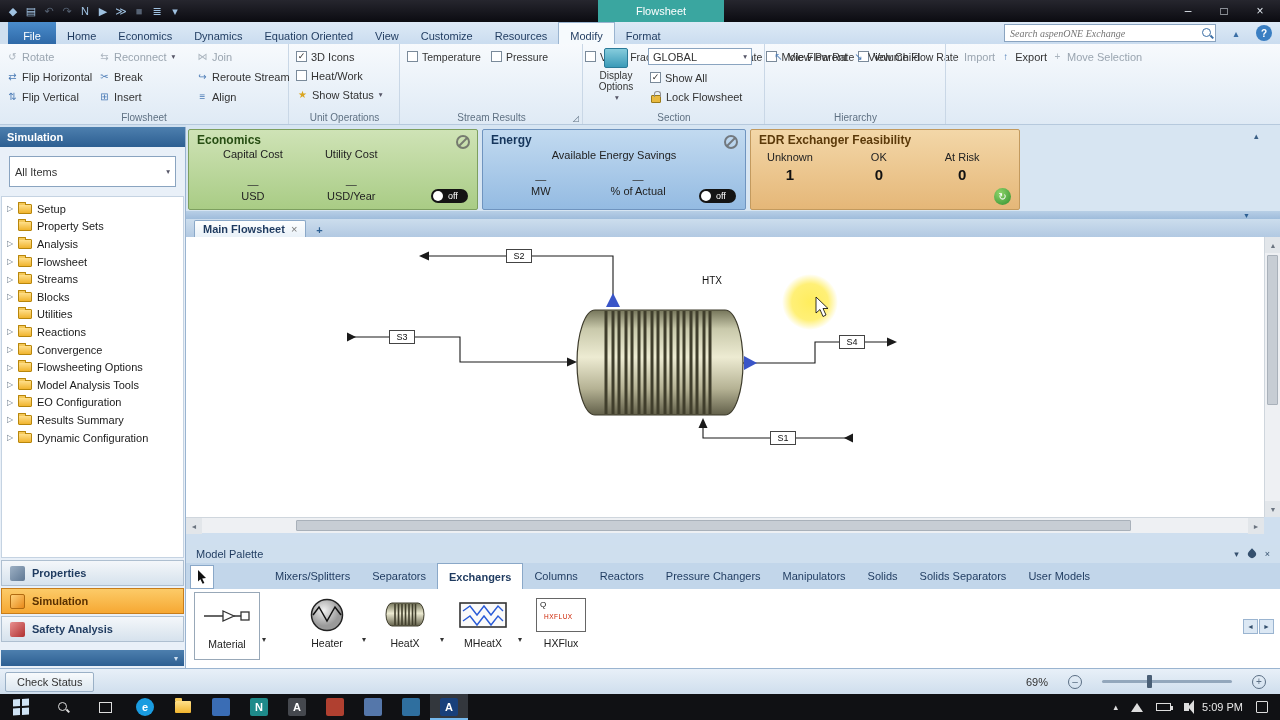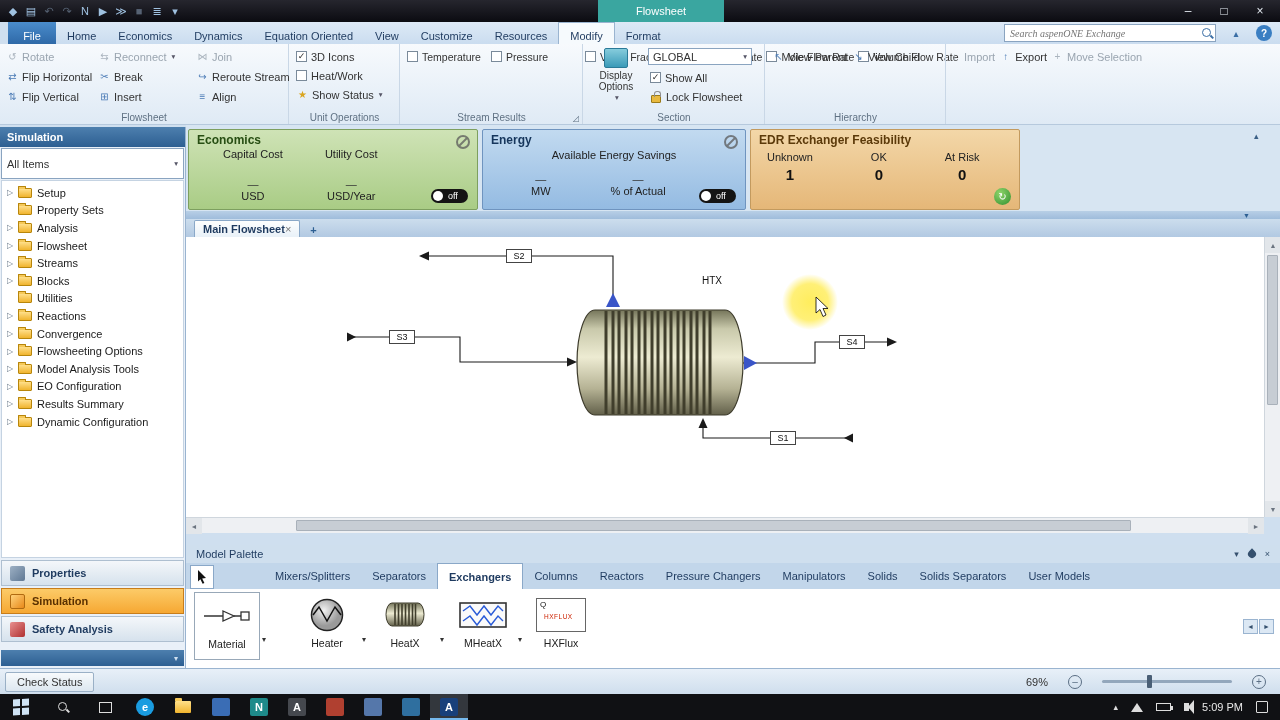--- a/index.html
+++ b/index.html
@@ -54,21 +54,21 @@
 #sec-col{position:absolute;left:64px;top:4px;width:112px}
 .gsel{width:104px;height:17px;background:#fff;border:1px solid #8aa4c0;display:flex;align-items:center;padding:0 4px;color:#333;margin-bottom:3px}
 .gsel .dd{margin-left:auto}
 .lock{width:10px;height:8px;background:#e8b93e;border:1px solid #9a7a1a;border-radius:1px;position:relative;margin:5px 2px 0 1px;flex:0 0 10px}
 .lock::before{content:"";position:absolute;left:1.5px;top:-5px;width:5px;height:5px;border:1.5px solid #8f8f8f;border-bottom:none;border-radius:3px 3px 0 0}
 .launcher{position:absolute;right:3px;bottom:1px;font-size:8px;color:#5f7183}
 
 
 #sidebar{position:absolute;left:0;top:127px;width:186px;height:541px;background:#e9f0f8;border-right:1px solid #9ab4d0;display:flex;flex-direction:column}
 #sb-header{height:20px;background:linear-gradient(#4d7fae,#2d5f92);color:#fff;display:flex;align-items:center;padding:0 7px;font-weight:bold}
-#sb-filter{height:31px;margin:1px;background:#fff;border:1px solid #8aa4c0;display:flex;align-items:center;padding:14px 5px;color:#333}
+#sb-filter{height:31px;margin:9px;background:#fff;border:1px solid #8aa4c0;display:flex;align-items:center;padding:14px 5px;color:#333}
 #sb-filter .dd{margin-left:auto}
 #sb-tree{flex:1;background:#fff;border:1px solid #c5d3e2;margin:0 1px;padding-top:3px;overflow:hidden}
 .titem{display:flex;align-items:center;height:17.6px;padding-left:5px;color:#1a1a1a;white-space:nowrap}
 .exp{width:11px;font-size:8px;color:#6a7a8a;flex:0 0 11px}
 .folder{width:14px;height:10px;background:linear-gradient(#ffdf8a,#f0b42e);border:1px solid #b8860b;border-radius:1px;position:relative;margin-right:5px;flex:0 0 14px}
 .folder::before{content:"";position:absolute;top:-3px;left:-1px;width:6px;height:2px;background:#f5c95a;border:1px solid #b8860b;border-bottom:none;border-radius:1px 1px 0 0}
 .navbtn{height:26px;margin:2px 1px 0;background:linear-gradient(#f4f7fa,#d6e2ed);border:1px solid #aebfd0;display:flex;align-items:center;gap:7px;padding:0 8px;font-weight:bold;color:#1e3a5f}
 .navbtn.active{background:linear-gradient(#fccb68,var(--simulation-button,#f6a833));border-color:#c87d1a;color:#5a3000}
 .nav-ico{width:15px;height:15px;border-radius:2px;flex:0 0 15px}
 #ni-prop{background:linear-gradient(135deg,#9db0c4,#5f7894)}
@@ -98,21 +98,21 @@
 .toggle .knob{width:10px;height:10px;border-radius:50%;background:#fff;margin-left:2px}
 .toggle .tlab{font-size:9px;margin-left:5px}
 .estat{display:flex;flex-direction:column;align-items:center}
 .estat .num{font-weight:bold;font-size:15px;color:#111;margin-top:3px}
 .edr-ico{position:absolute;right:8px;bottom:4px;width:17px;height:17px;border-radius:50%;background:radial-gradient(circle at 35% 30%,#8fd46a,#2f8f2f);color:#fff;font-size:10px;display:flex;align-items:center;justify-content:center}
 #panels-chevron{position:absolute;left:1254px;top:131px;color:#3a5f86;font-size:9px}
 #mid-strip{position:absolute;left:186px;top:211px;width:1094px;height:8px;background:linear-gradient(#b8cfe6,#9fbcdb);display:flex;align-items:center;justify-content:flex-end;padding-right:30px;color:#2d5f92;font-size:7px}
 
 
 #fstabs{position:absolute;left:186px;top:219px;width:1094px;height:18px;background:linear-gradient(#ccdded,#b2c9e2);display:flex;align-items:flex-end;padding-left:8px}
-#fstab-main{height:17px;background:linear-gradient(#fdfefe,#e9f1f8);border:1px solid #8aa8c8;border-bottom:none;border-radius:2px 2px 0 0;display:flex;align-items:center;padding:0 8px;color:#1e3a5f;font-weight:bold}
+#fstab-main{height:17px;background:linear-gradient(#fdfefe,#e9f1f8);border:1px solid #8aa8c8;border-bottom:none;border-radius:2px 2px 0 0;display:flex;align-items:center;gap:6px;padding:0 8px;color:#1e3a5f;font-weight:bold}
 #fstab-main .x{color:#777;font-weight:normal;font-size:11px}
 #fstab-plus{width:18px;height:15px;margin-left:4px;display:flex;align-items:center;justify-content:center;color:#2d5f92;font-weight:bold}
 #canvas{position:absolute;left:186px;top:237px;width:1078px;height:280px;background:#fff}
 .slabel{position:absolute;width:26px;height:14px;background:#fff;border:1px solid #444;display:flex;align-items:center;justify-content:center;font-size:9px;color:#111}
 #blabel{position:absolute;font-size:10px;color:#111}
 
 .sb-v{position:absolute;left:1264px;top:237px;width:16px;height:280px;background:#eef0f3;border-left:1px solid #cfd6dd}
 .sb-h{position:absolute;left:186px;top:517px;width:1078px;height:16px;background:#eef0f3;border-top:1px solid #cfd6dd}
 .sb-btn{position:absolute;width:16px;height:16px;background:#e2e6ea;color:#6b7480;font-size:7px;display:flex;align-items:center;justify-content:center}
 .sb-thumb{position:absolute;background:#c7cdd4;border:1px solid #a9b1ba;border-radius:1px}

